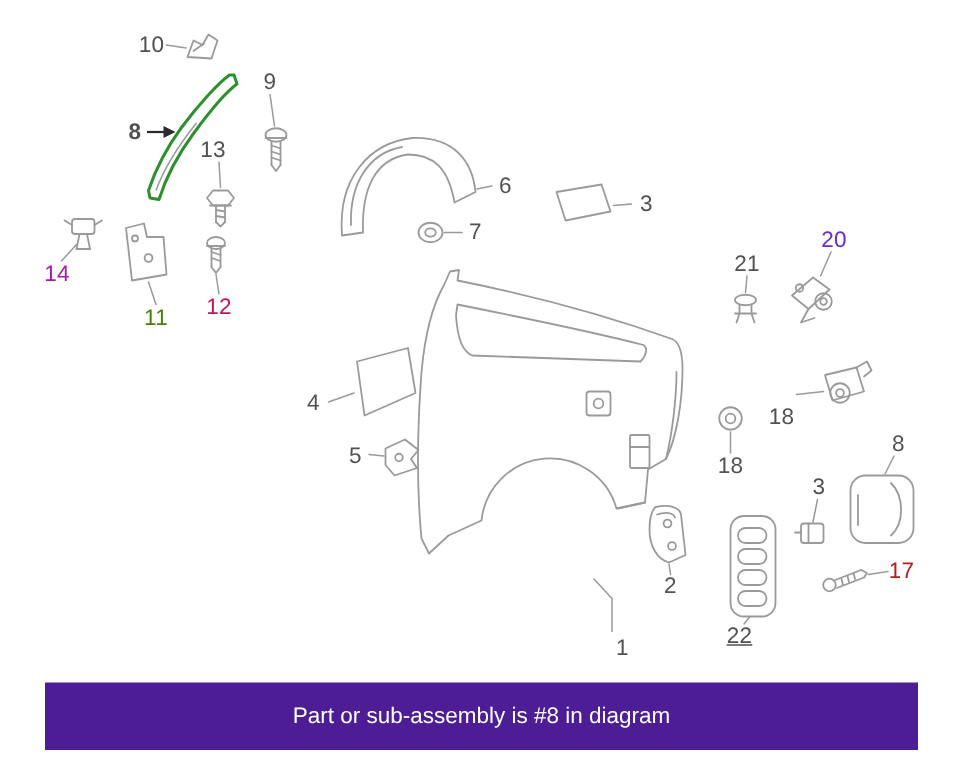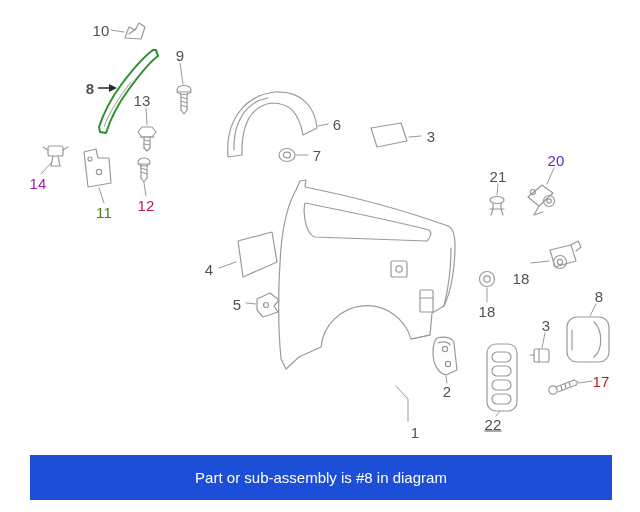--- a/index.html
+++ b/index.html
@@ -218,16 +218,16 @@
       <span class="callout" style="left: 599px; top: 296px; color: rgb(81, 81, 81);">8</span>
       <span class="callout" style="left: 546px; top: 325px; color: rgb(81, 81, 81);">3</span>
       <span class="callout" style="left: 601px; top: 381px; color: #b91c1c;">17</span>
       <span class="callout" style="left: 521px; top: 278px; color: rgb(81, 81, 81);">18</span>
       <span class="callout" style="left: 487px; top: 311px; color: rgb(81, 81, 81);">18</span>
       <span class="callout" style="left: 556px; top: 160px; color: #6d28d9;">20</span>
       <span class="callout" style="left: 498px; top: 176px; color: rgb(81, 81, 81);">21</span>
       <span class="callout" style="left: 493px; top: 424px; color: rgb(81, 81, 81); text-decoration: underline;">22</span>
     </div>
 
-  <div id="banner" style="background: #1d4ed8; color: rgb(255, 255, 255);">
+  <div id="banner" style="background: #4c1d95; color: rgb(255, 255, 255);">
     <div>Part or sub-assembly is #8 in diagram</div>
   </div>
 </div>
 
 </body></html>

